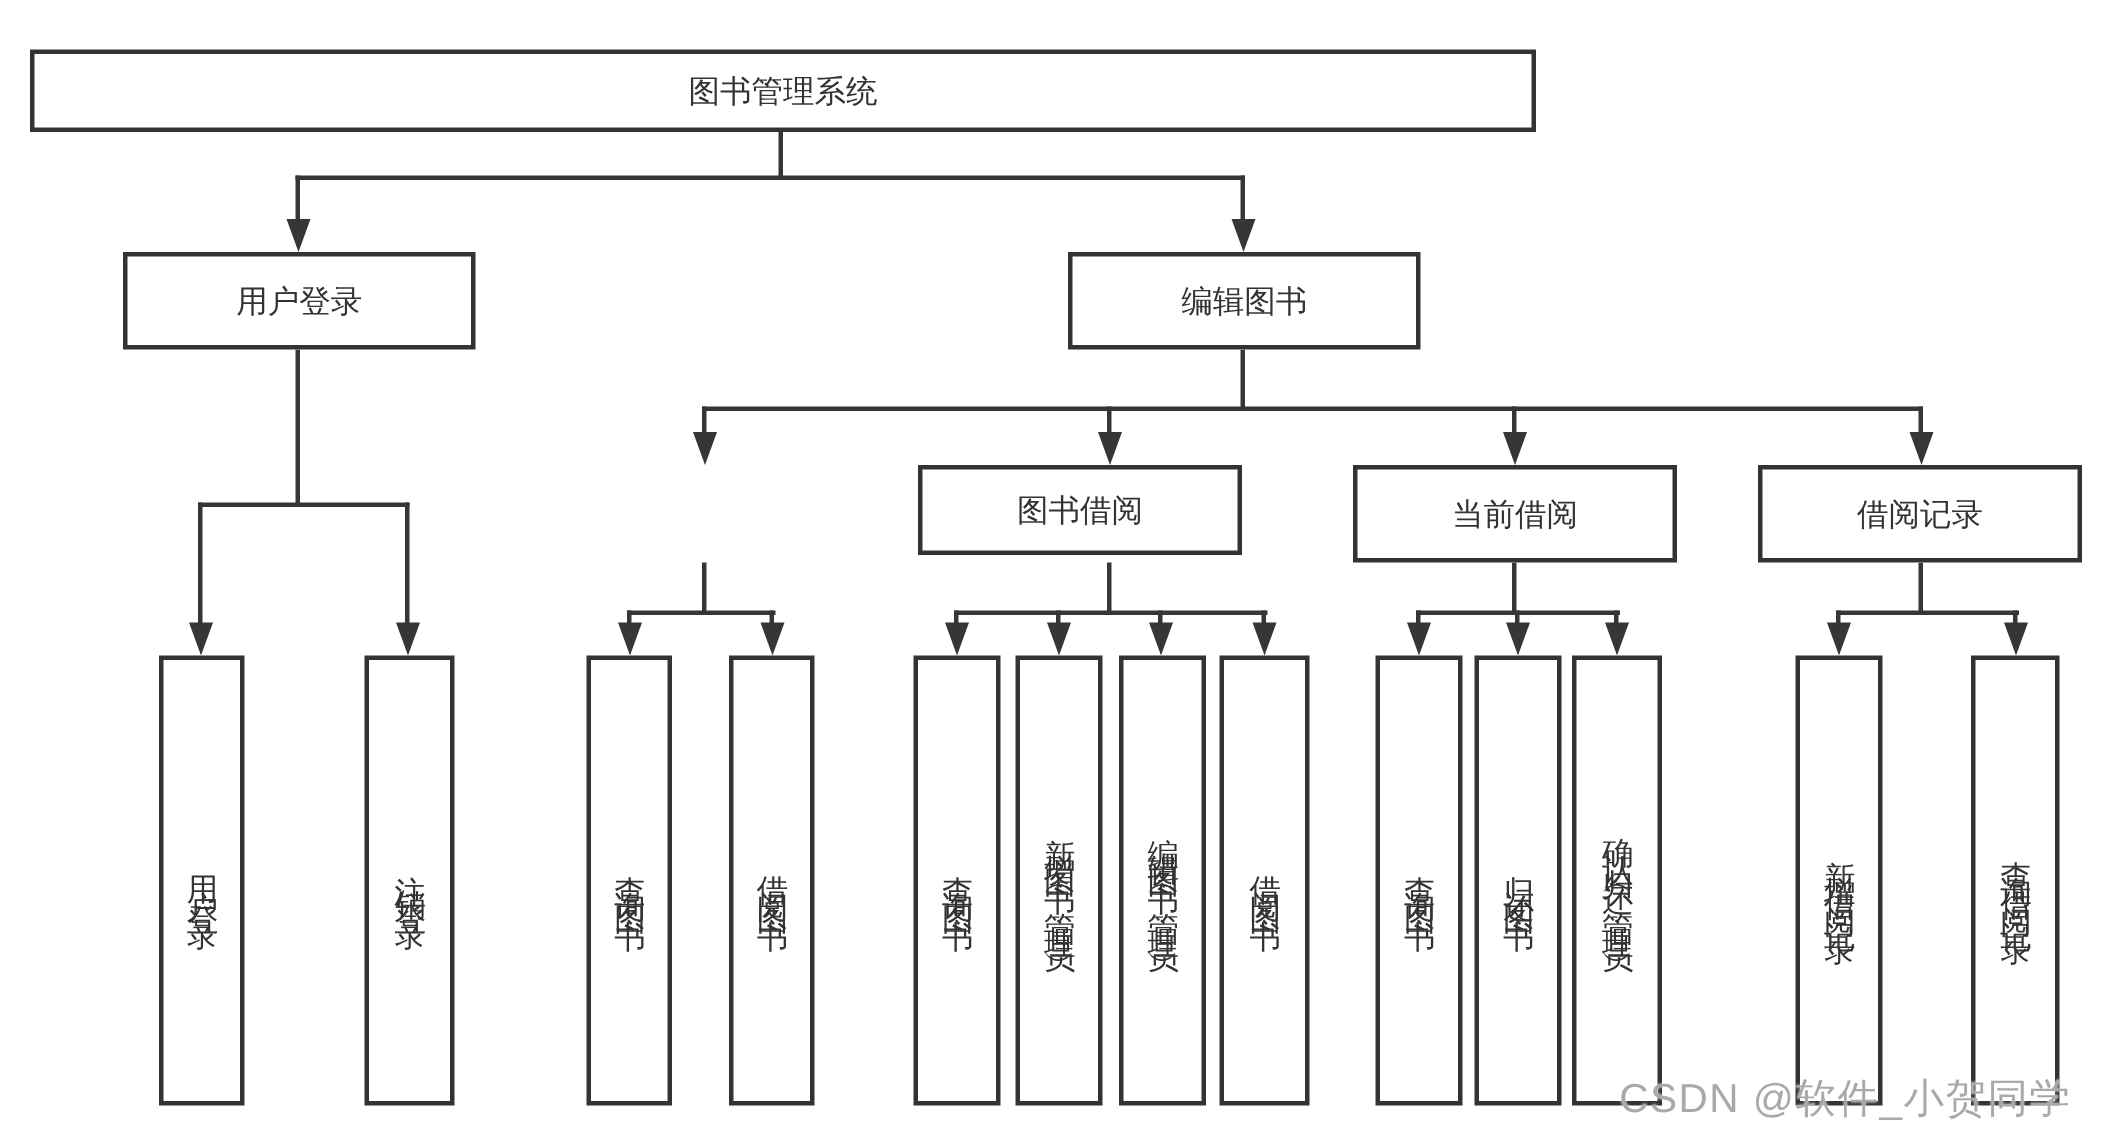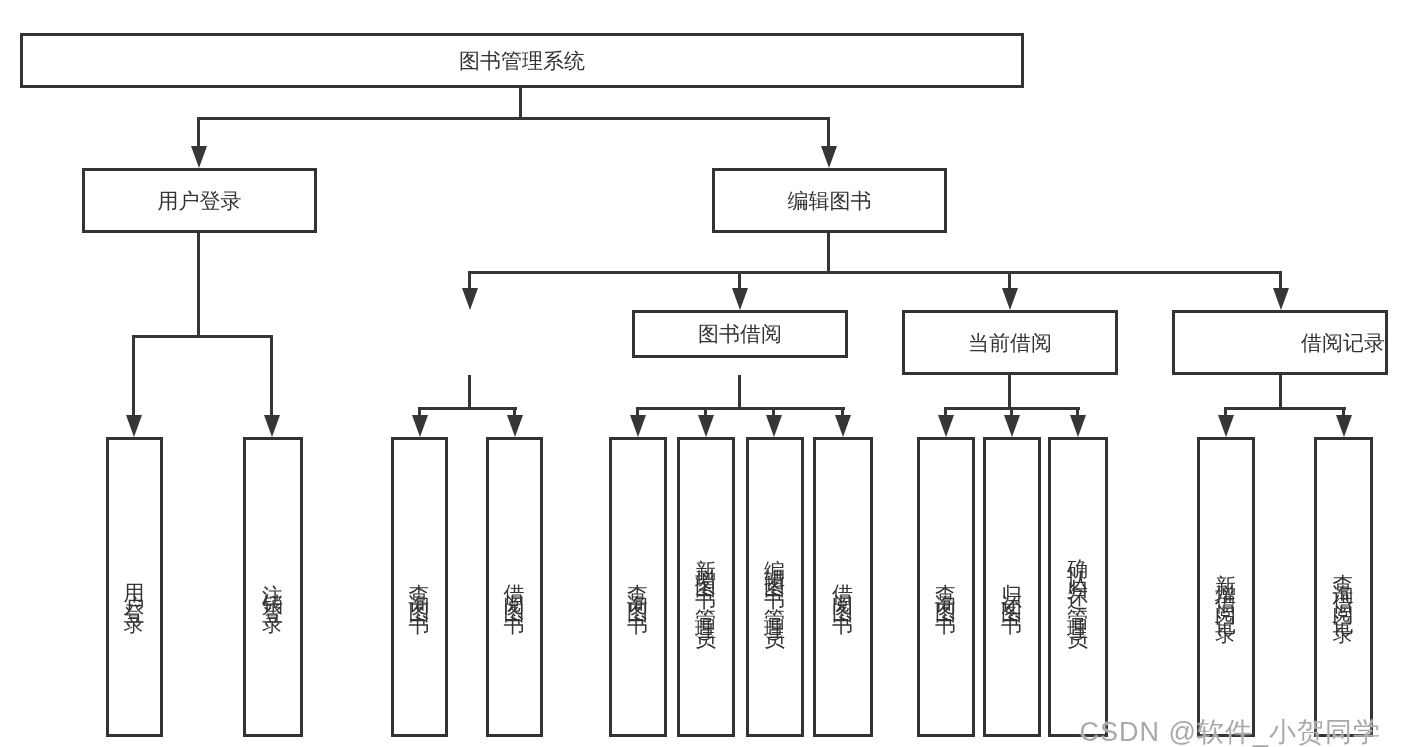--- a/index.html
+++ b/index.html
@@ -130,27 +130,27 @@
     <span>图书管理系统</span>
   </div>
 
   <div class="node" style="left:82px; top:168px; width:235px; height:65px;">
     <span>用户登录</span>
   </div>
   <div class="node" style="left:712px; top:168px; width:235px; height:65px;">
     <span>编辑图书</span>
   </div>
 
-  <div class="node" style="left:632px; top:310px; width:216px; height:48px;">
+  <div class="node" style="left:612px; top:310px; width:216px; height:60px;">
     <span>图书借阅</span>
   </div>
   <div class="node" style="left:902px; top:310px; width:216px; height:65px;">
     <span>当前借阅</span>
   </div>
-  <div class="node" style="left:1172px; top:310px; width:216px; height:65px;justify-content:flex-end;">
+  <div class="node" style="left:1172px; top:310px; width:216px; height:65px;">
     <span>借阅记录</span>
   </div>
 
   <div class="node leaf" style="left:106px; top:437px; width:57px; height:300px;">
     <span>用户登录</span>
   </div>
   <div class="node leaf" style="left:243px; top:437px; width:60px; height:300px;">
     <span>注销登录</span>
   </div>
 

